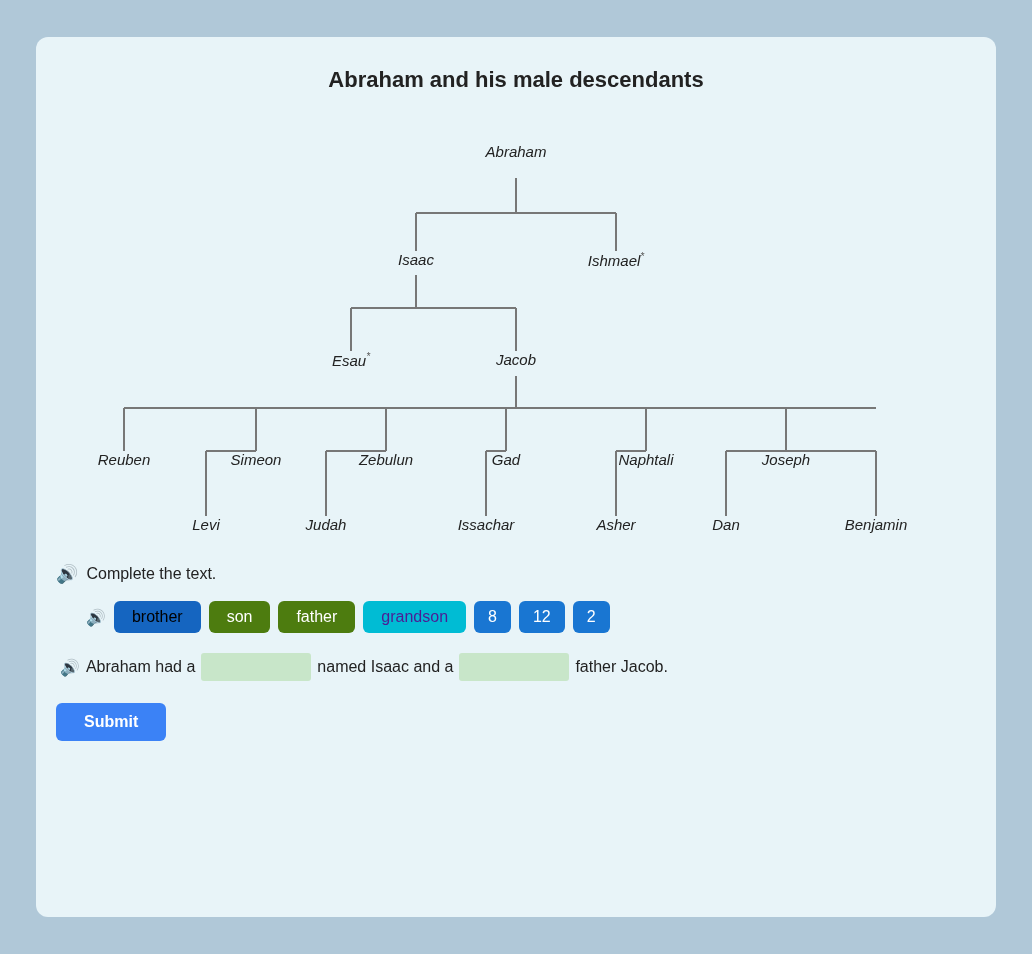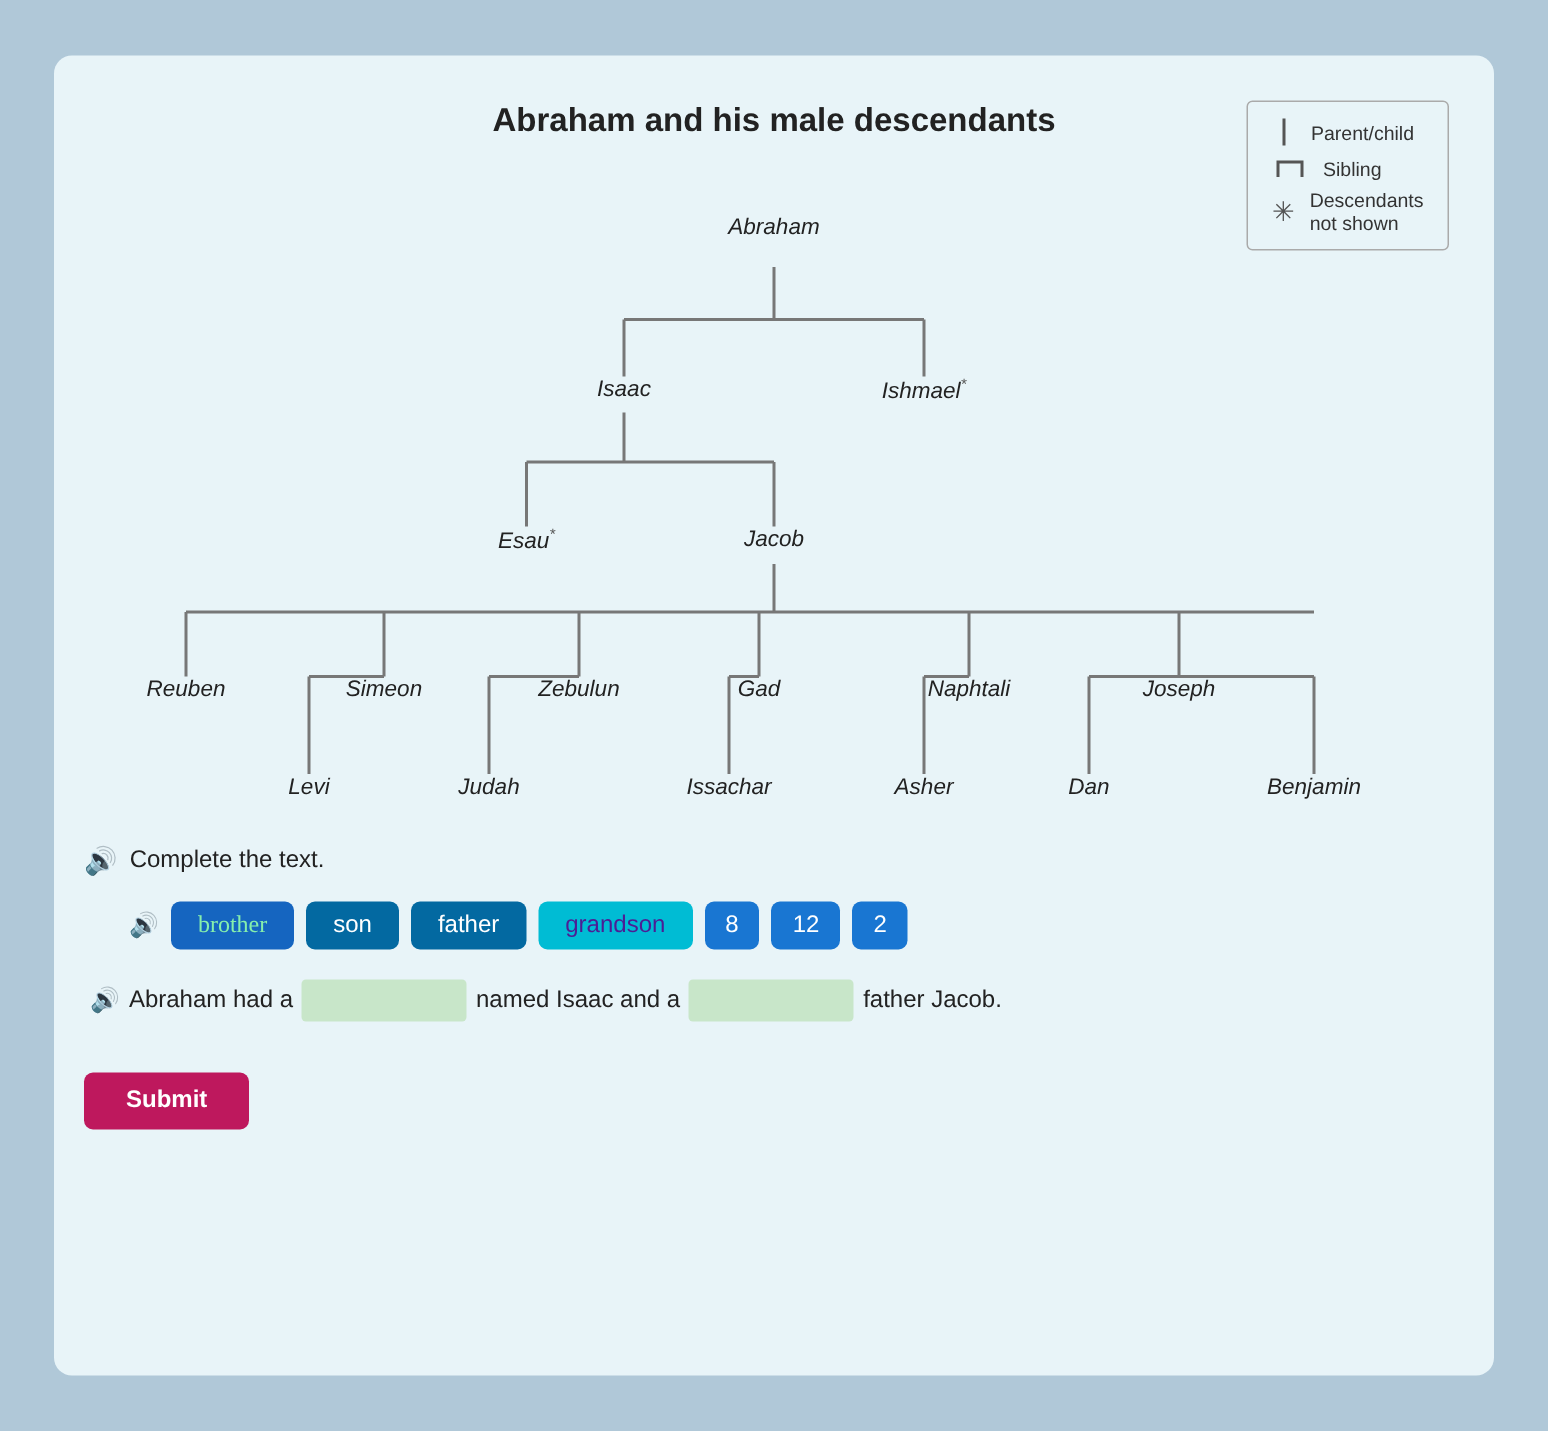--- a/index.html
+++ b/index.html
@@ -119,25 +119,24 @@
     .word-btn {
       padding: 7px 18px;
       border-radius: 6px;
       border: none;
       cursor: pointer;
       font-size: 16px;
       font-weight: 500;
     }
     .word-btn.blue-dark {
       background: #1565C0;
-      color: #86efac;
-      font-family: Liberation Serif, serif;
+      color: #000000;
     }
     .word-btn.blue-medium {
-      background: #0369a1;
+      background: #4d7c0f;
       color: white;
     }
     .word-btn.blue-cyan {
       background: #00BCD4;
       color: #4c1d95;
     }
     .word-btn.number-btn {
       background: #1976D2;
       color: white;
       padding: 7px 14px;
@@ -161,61 +160,38 @@
     }
     .blank-box-sm {
       display: inline-block;
       width: 80px;
       height: 28px;
       background: #c8e6c9;
       border-radius: 3px;
       vertical-align: middle;
     }
     .submit-btn {
-      background: #be185d;
+      background: #3b82f6;
       color: white;
       border: none;
       border-radius: 6px;
       padding: 10px 28px;
       font-size: 16px;
       font-weight: bold;
       cursor: pointer;
-      margin-top: 24px;
+      margin-top: 12px;
     }
   </style>
 </head>
 <body>
 
 <div class="card">
 
   <div class="title">Abraham and his male descendants</div>
 
-  <div class="legend">
-    <div class="legend-item">
-      <div class="legend-line">
-        <div class="legend-vline"></div>
-      </div>
-      <span>Parent/child</span>
-    </div>
-    <div class="legend-item">
-      <div class="legend-sibling">
-        <svg width="24" height="16">
-          <path d="M4,14 L4,4 L20,4 L20,14" stroke="#555" stroke-width="2" fill="none"></path>
-        </svg>
-      </div>
-      <span>Sibling</span>
-    </div>
-    <div class="legend-item">
-      <span style="font-size:18px;color:#555;">✳</span>
-      <span>
-        <span>Descendants</span><br>
-        <span>not shown</span>
-      </span>
-    </div>
-  </div>
 
   <div class="tree-container">
     <svg class="tree-svg">
 
       <line x1="460" y1="65" x2="460" y2="100" stroke="#777" stroke-width="2"></line>
 
       <line x1="360" y1="100" x2="560" y2="100" stroke="#777" stroke-width="2"></line>
 
       <line x1="360" y1="100" x2="360" y2="138" stroke="#777" stroke-width="2"></line>
 

